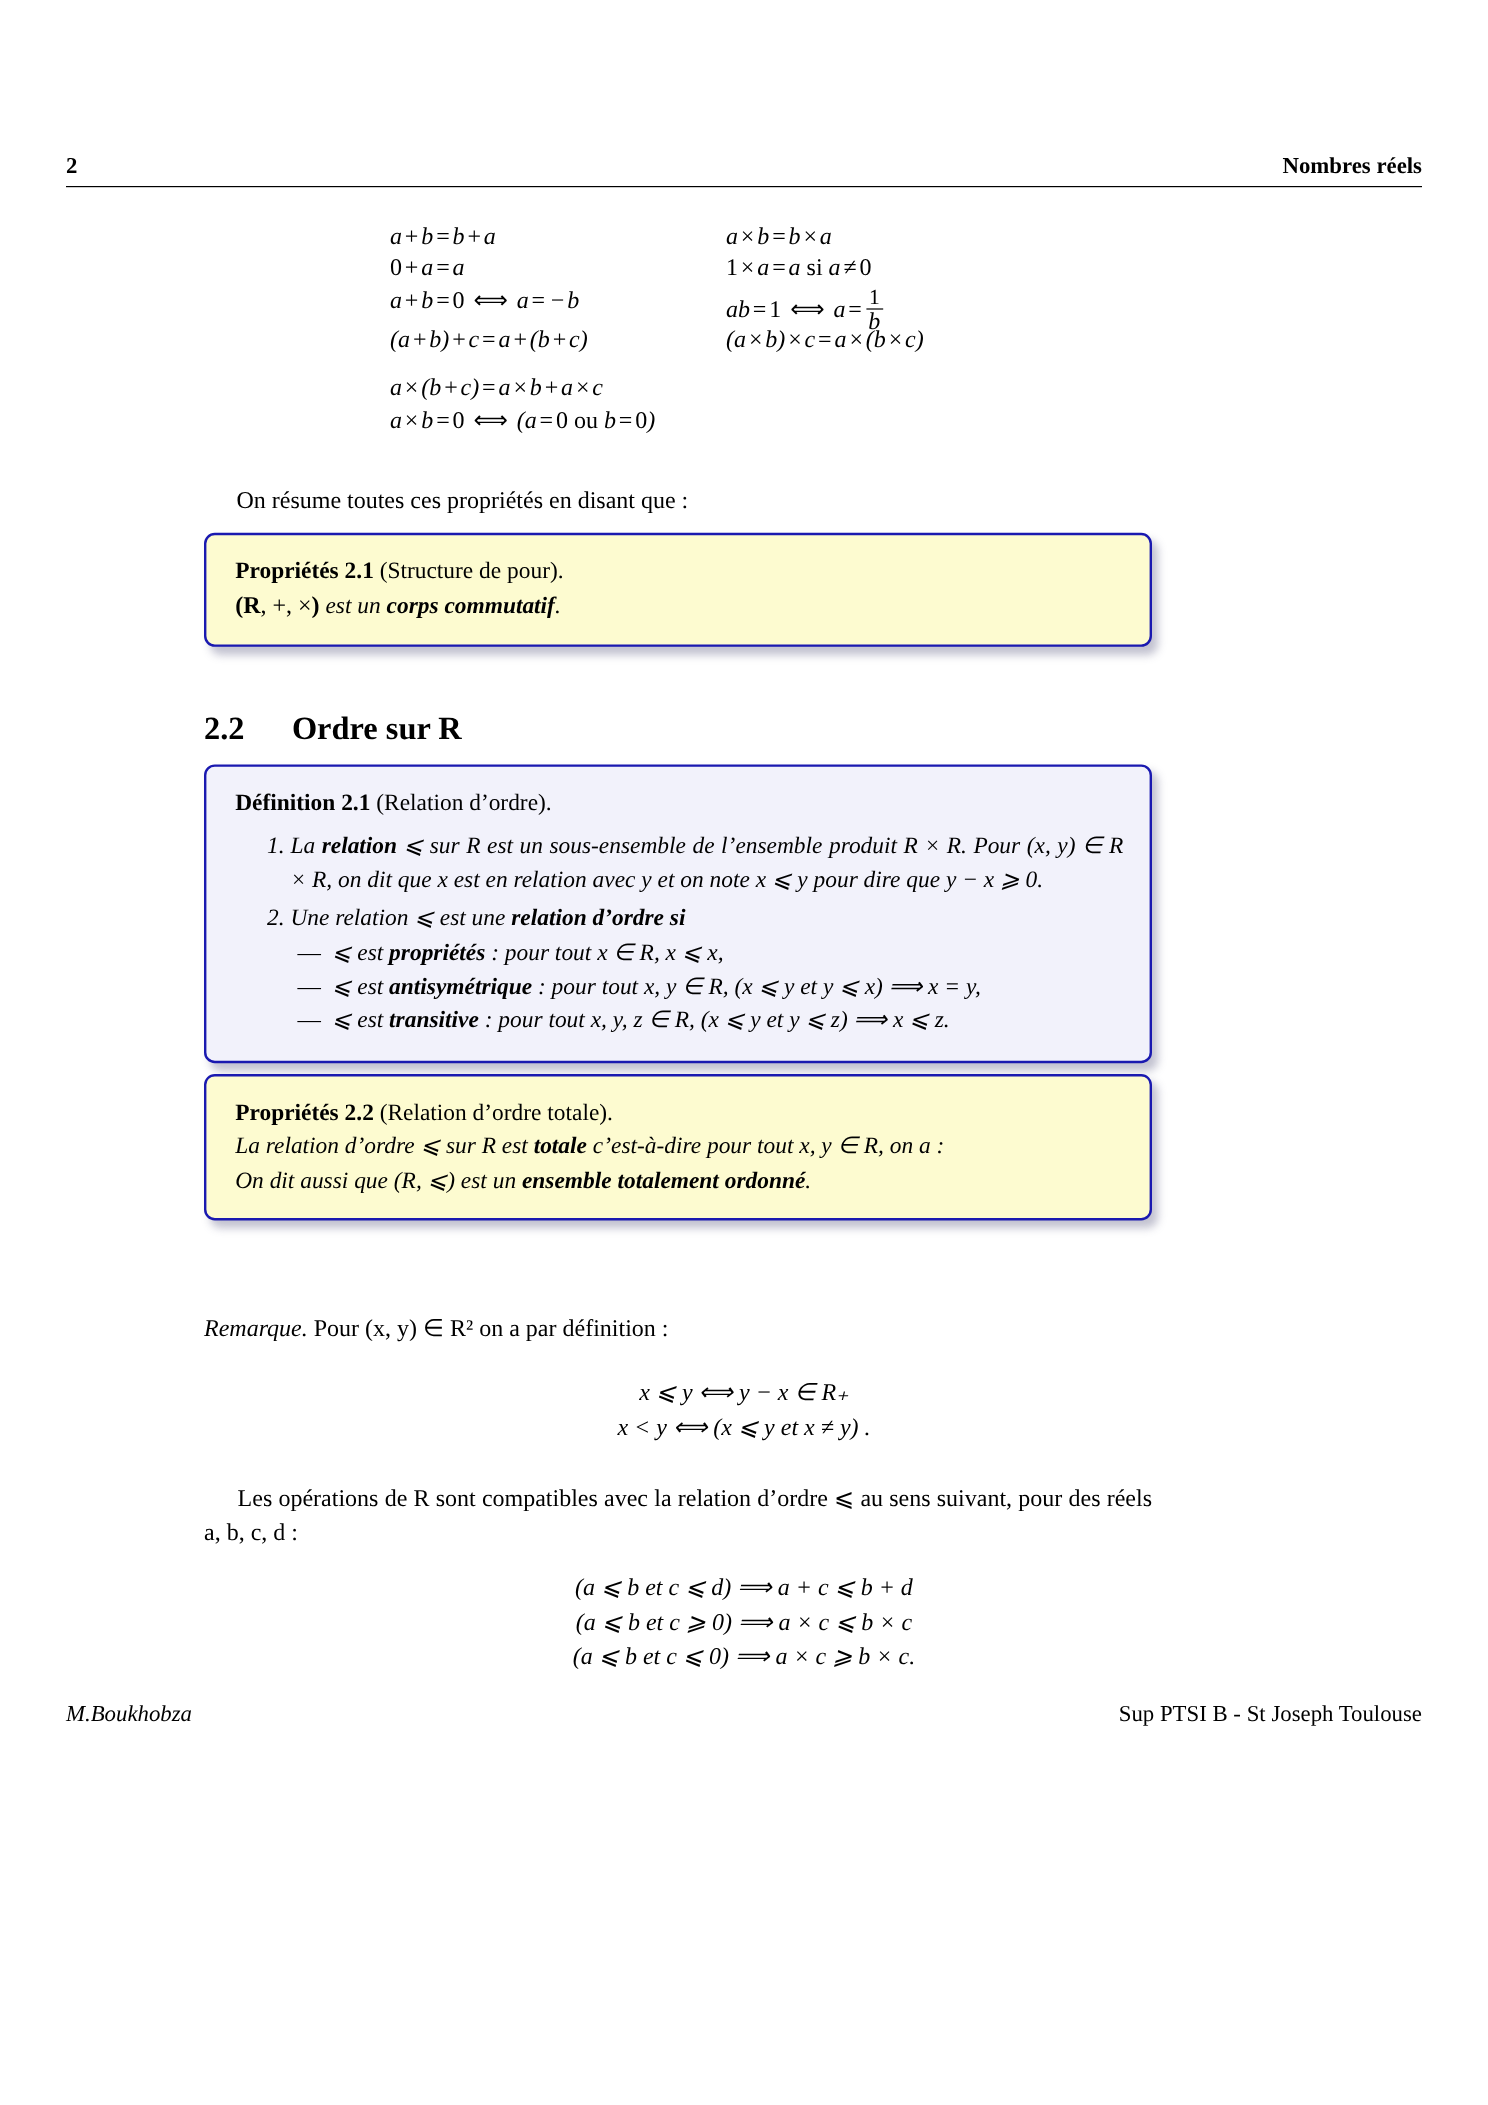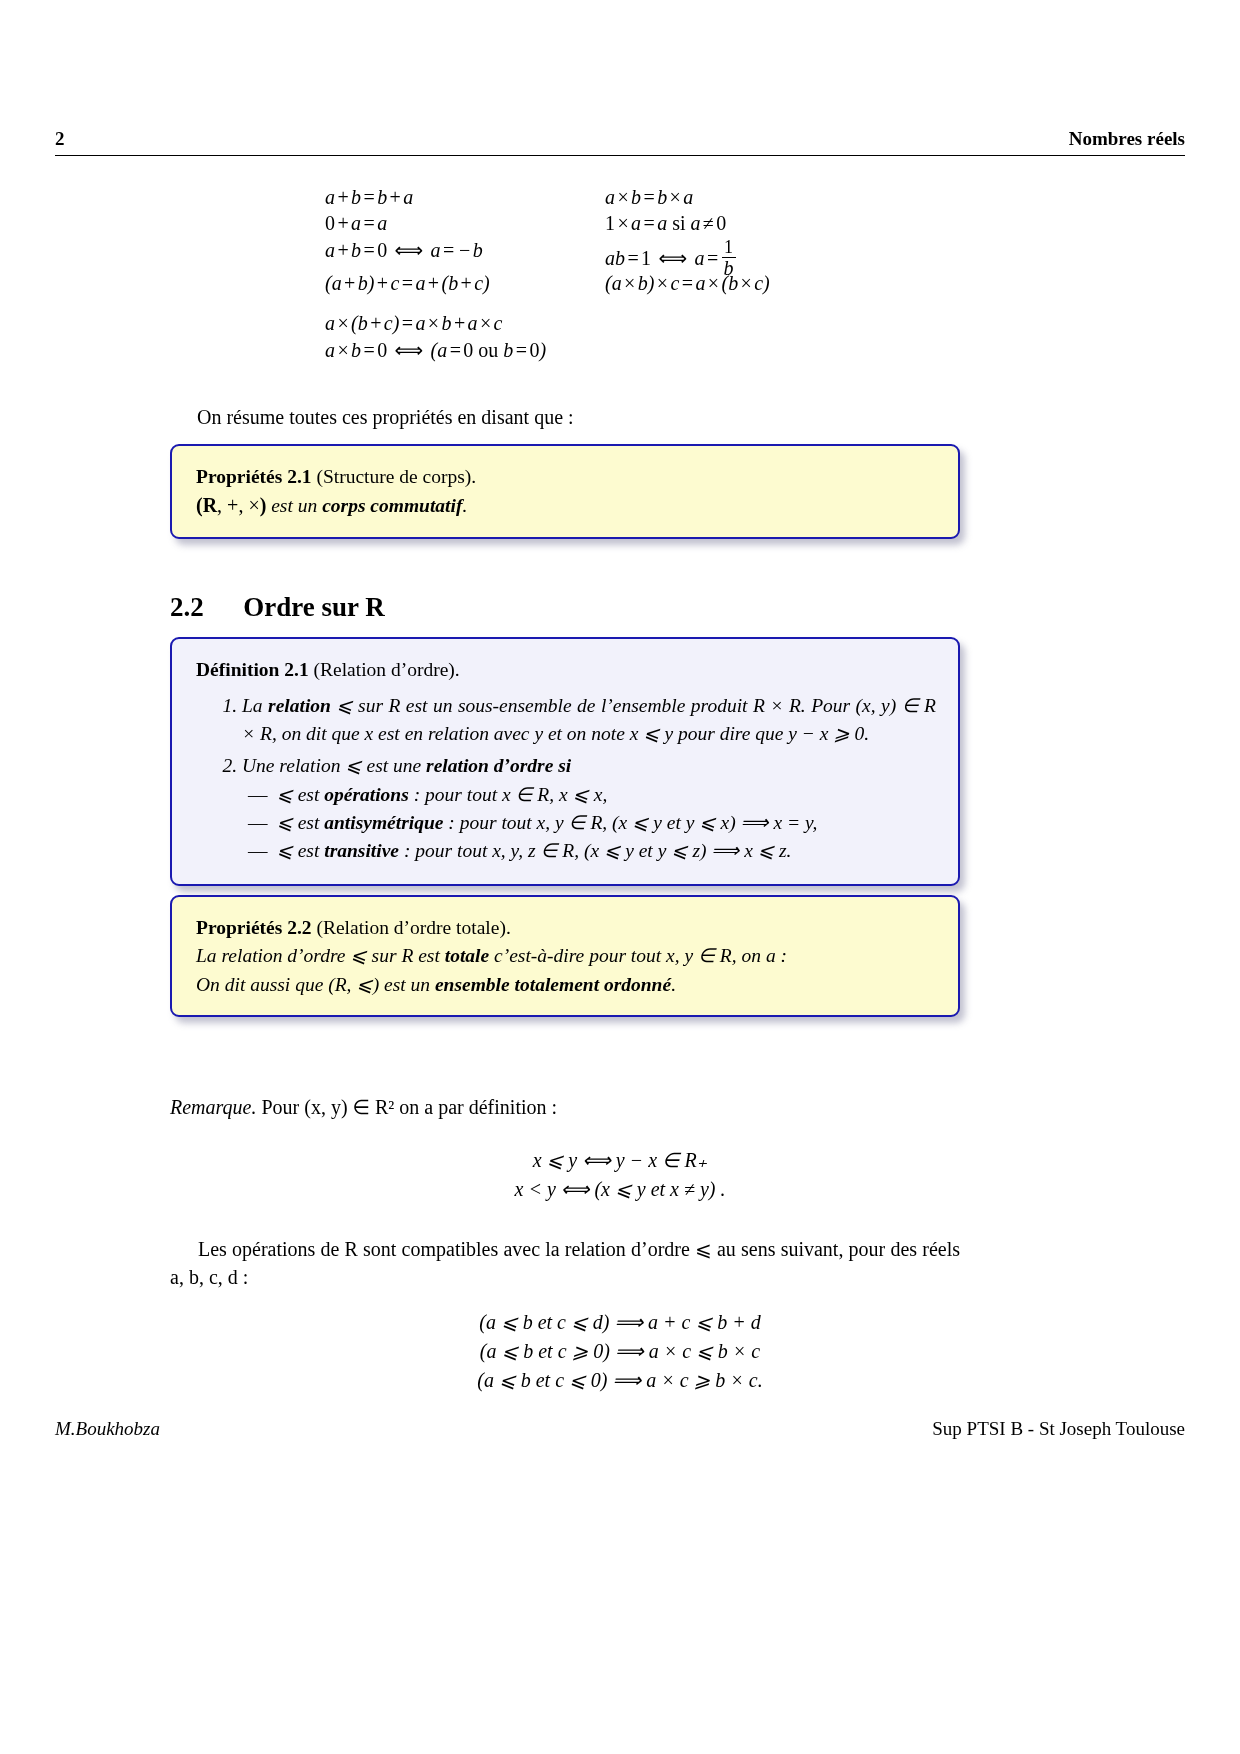--- a/index.html
+++ b/index.html
@@ -106,21 +106,21 @@
     <div class="gap"></div>
     <div class="ln math"><span class="math">a</span><span class="op">×</span>(<span class="math">b</span><span class="op">+</span><span class="math">c</span>)<span class="op">=</span><span class="math">a</span><span class="op">×</span><span class="math">b</span><span class="op">+</span><span class="math">a</span><span class="op">×</span><span class="math">c</span></div>
     <div class="ln math"><span class="math">a</span><span class="op">×</span><span class="math">b</span><span class="op">=</span><span class="up">0</span><span class="op">&nbsp;⟺&nbsp;</span>(<span class="math">a</span><span class="op">=</span><span class="up">0</span>&nbsp;<span class="up">ou</span>&nbsp;<span class="math">b</span><span class="op">=</span><span class="up">0</span>)</div>
   </div>
 
   <div class="para" style="left:197px; top:403px; width:900px;">On résume toutes ces propriétés en disant que :</div>
 
   <div class="box yellow" style="left:170px; top:444px; width:790px;">
     <div>
       <span class="bhead">Propriétés 2.1</span>
-      <span class="bsub">(Structure de corps).</span>
+      <span class="bsub">(Structure de pour).</span>
     </div>
     <div style="font-style:italic;">
       <span class="math"><span class="bb">(R</span><span class="up">,</span>&nbsp;<span class="up">+</span><span class="up">,</span>&nbsp;<span class="up">×</span><span class="bb">)</span></span>
       <span>est un </span><i class="em">corps commutatif</i><span>.</span>
     </div>
   </div>
 
   <div style="position:absolute; left:170px; top:592px; font-size:27px; font-weight:bold;">
     <span>2.2</span>
     <span style="display:inline-block; width:26px;"></span>
@@ -132,21 +132,21 @@
       <span class="bhead">Définition 2.1</span>
       <span class="bsub">(Relation d’ordre).</span>
     </div>
     <ol class="dlist">
       <li>
         <span>La </span><i class="em">relation</i><span> ⩽ sur R est un sous-ensemble de l’ensemble produit R × R. Pour (x, y) ∈ R × R, on dit que x est en relation avec y et on note x ⩽ y pour dire que y − x ⩾ 0.</span>
       </li>
       <li>
         <span>Une relation ⩽ est une </span><i class="em">relation d’ordre si</i>
         <ul class="dash">
-          <li><span>⩽ est </span><i class="em">opérations</i><span> : pour tout x ∈ R, x ⩽ x,</span></li>
+          <li><span>⩽ est </span><i class="em">propriétés</i><span> : pour tout x ∈ R, x ⩽ x,</span></li>
           <li><span>⩽ est </span><i class="em">antisymétrique</i><span> : pour tout x, y ∈ R, (x ⩽ y et y ⩽ x)  ⟹  x = y,</span></li>
           <li><span>⩽ est </span><i class="em">transitive</i><span> : pour tout x, y, z ∈ R, (x ⩽ y et y ⩽ z)  ⟹  x ⩽ z.</span></li>
         </ul>
       </li>
     </ol>
   </div>
 
   <div class="box yellow" style="left:170px; top:895px; width:790px;">
     <div>
       <span class="bhead">Propriétés 2.2</span>

